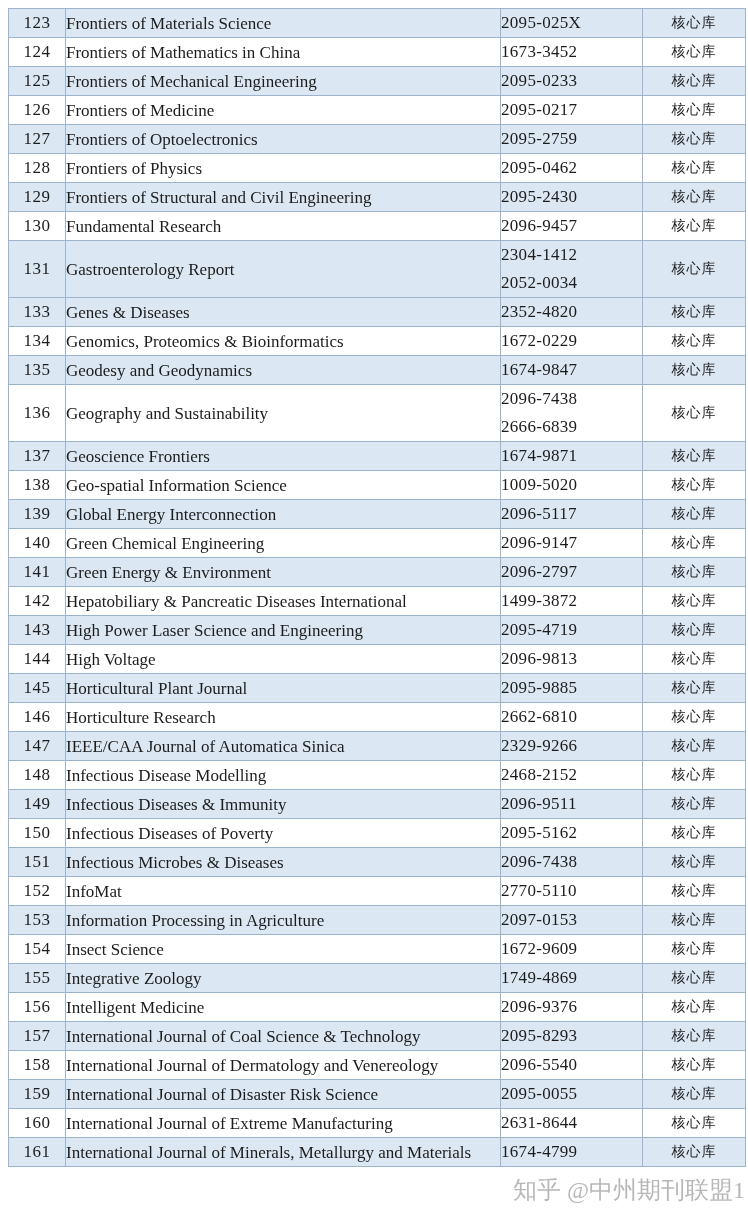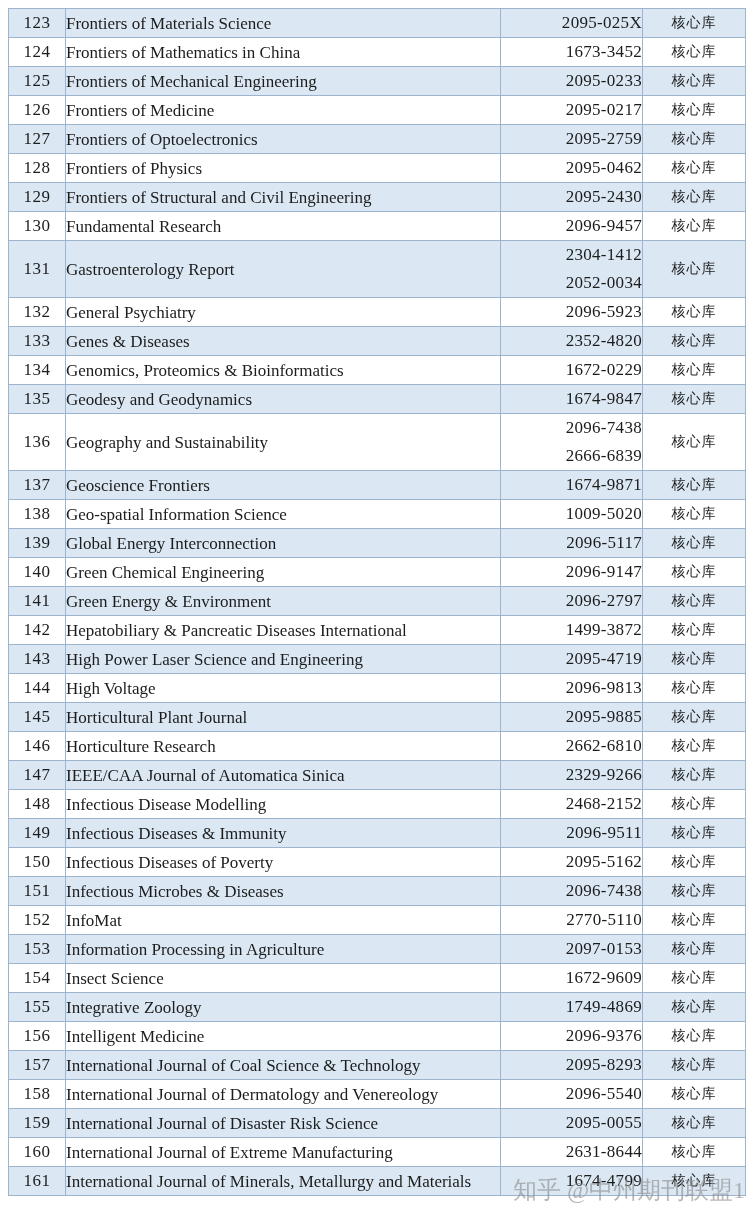--- a/index.html
+++ b/index.html
@@ -34,21 +34,21 @@
     font-size:17px;
     letter-spacing:0.5px;
   }
   td.name{
     text-align:justify;
     font-size:17px;
     line-height:27px;
     padding:2px 8px 2px 13px;
   }
   td.issn{
-    text-align:right;
+    text-align:left;
     font-size:17px;
     letter-spacing:0.3px;
   }
   td.issn .issn-line{line-height:28px;}
   td.cat{
     text-align:center;
     font-size:14px;
     letter-spacing:1px;
   }
   .watermark{
@@ -144,28 +144,20 @@
         </tr>
         <tr class="alt">
           <td class="num">131</td>
           <td class="name">Gastroenterology Report</td>
           <td class="issn">
             <div class="issn-line">2304-1412</div>
             <div class="issn-line">2052-0034</div>
           </td>
           <td class="cat">核心库</td>
         </tr>
-        <tr class="base single">
-          <td class="num">132</td>
-          <td class="name">General Psychiatry</td>
-          <td class="issn">
-            <div class="issn-line">2096-5923</div>
-          </td>
-          <td class="cat">核心库</td>
-        </tr>
         <tr class="alt single">
           <td class="num">133</td>
           <td class="name">Genes &amp; Diseases</td>
           <td class="issn">
             <div class="issn-line">2352-4820</div>
           </td>
           <td class="cat">核心库</td>
         </tr>
         <tr class="base single">
           <td class="num">134</td>

